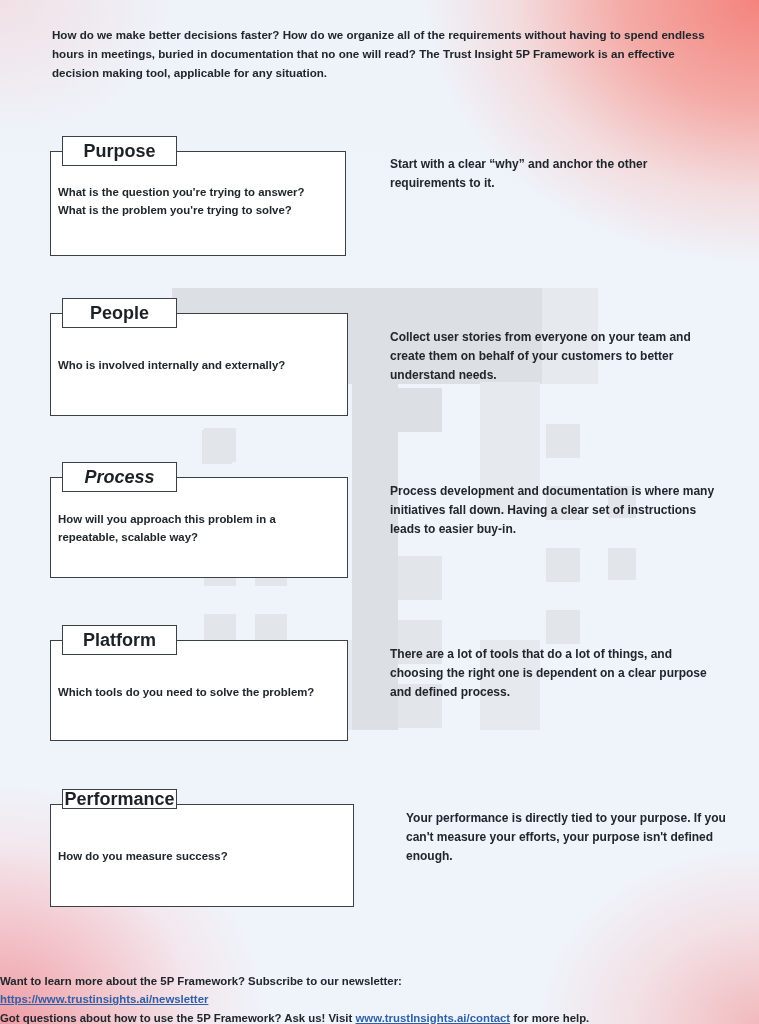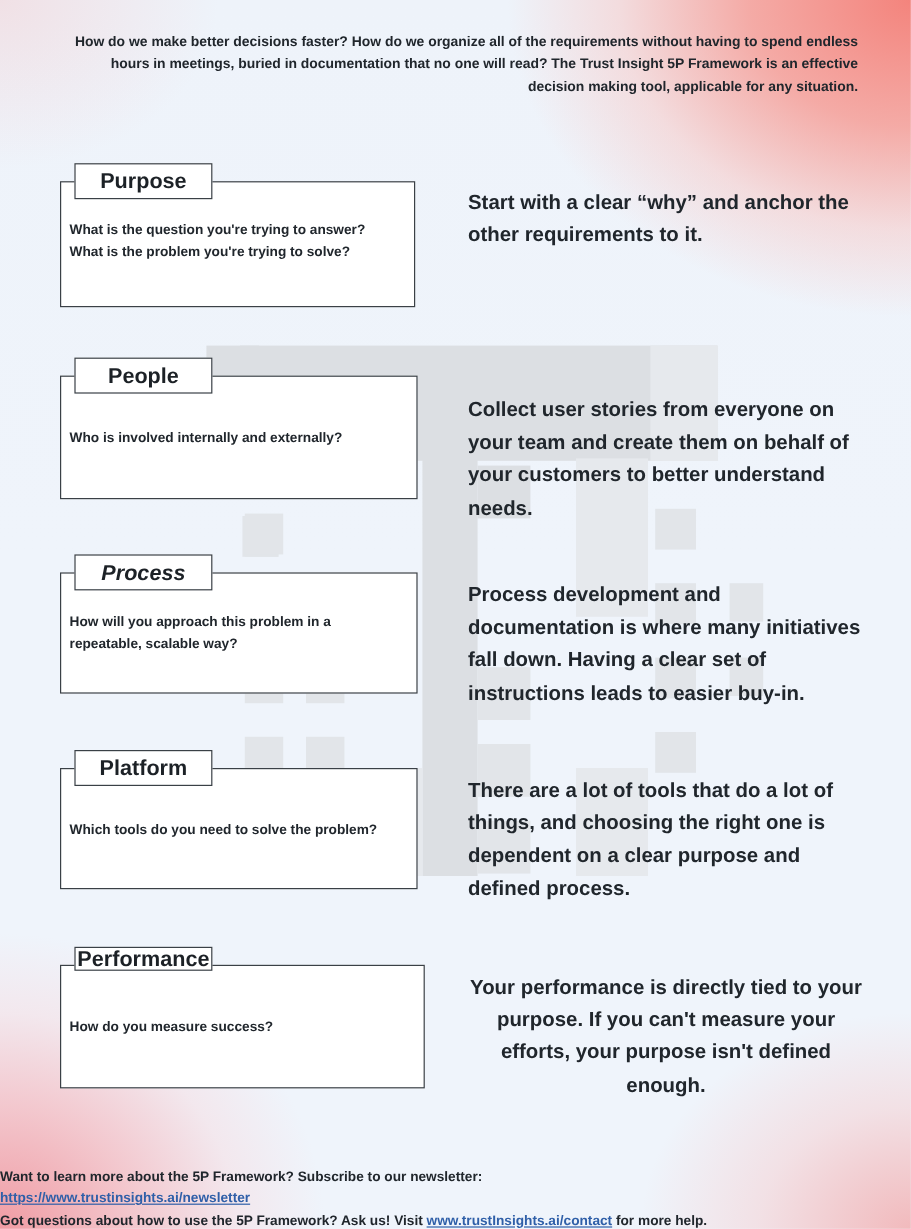--- a/index.html
+++ b/index.html
@@ -59,21 +59,20 @@
     margin: 0 0 14px 0;
     line-height: 1.2;
   }
   .intro {
     font-size: 11.6px;
     font-weight: bold;
     color: #20262c;
     line-height: 1.62;
     margin: 0;
     width: 663px;
-    text-align: right;
   }
 
   
   .rows {
     position: absolute;
     left: 0; top: 0;
     width: 759px; height: 1024px;
     z-index: 2;
   }
   .row { position: absolute; }
@@ -103,21 +102,21 @@
   .pq {
     position: absolute;
     font-size: 11.4px;
     font-weight: bold;
     color: #20262c;
     line-height: 1.55;
     z-index: 5;
   }
   .pdesc {
     position: absolute;
-    font-size: 17px;
+    font-size: 12px;
     font-weight: bold;
     color: #20262c;
     line-height: 1.6;
     width: 330px;
     z-index: 5;
   }
 
   
   .footer {
     position: absolute;
@@ -222,21 +221,21 @@
       <div class="pq" style="left:58px; top:684px; width:290px; white-space:pre-line;">Which tools do you need to solve the problem?</div>
       <div class="pdesc" style="left:390px; top:645px;">There are a lot of tools that do a lot of things, and choosing the right one is dependent on a clear purpose and defined process.</div>
     </div>
 
     <div class="row">
       <div class="pbox" style="left:50px; top:804px; width:304px; height:103px;"></div>
       <div class="ptab" style="left:62px; top:789px; width:115px; height:20px;">
         <span>Performance</span>
       </div>
       <div class="pq" style="left:58px; top:848px; width:290px; white-space:pre-line;">How do you measure success?</div>
-      <div class="pdesc" style="left:390px; top:809px;text-align:center;">Your performance is directly tied to your purpose. If you can't measure your efforts, your purpose isn't defined enough.</div>
+      <div class="pdesc" style="left:406px; top:809px;">Your performance is directly tied to your purpose. If you can't measure your efforts, your purpose isn't defined enough.</div>
     </div>
 
   </div>
 
   <div class="footer">
     <div class="footer-line">
       <span>Want to learn more about the 5P Framework? Subscribe to our newsletter: </span><a href="#">https://www.trustinsights.ai/newsletter</a><span></span>
     </div>
     <div class="footer-line">
       <span>Got questions about how to use the 5P Framework? Ask us! Visit </span><a href="#">www.trustInsights.ai/contact</a><span> for more help.</span>

